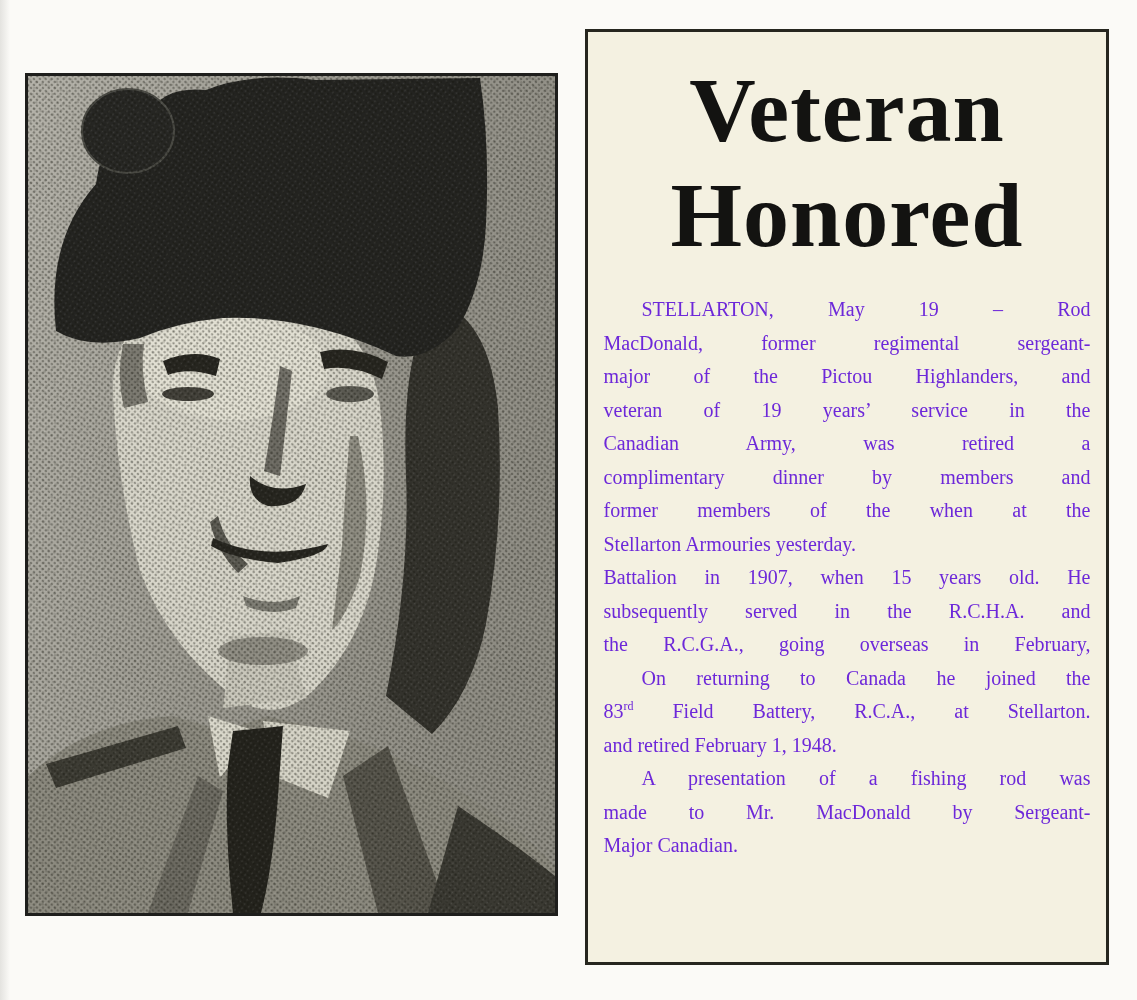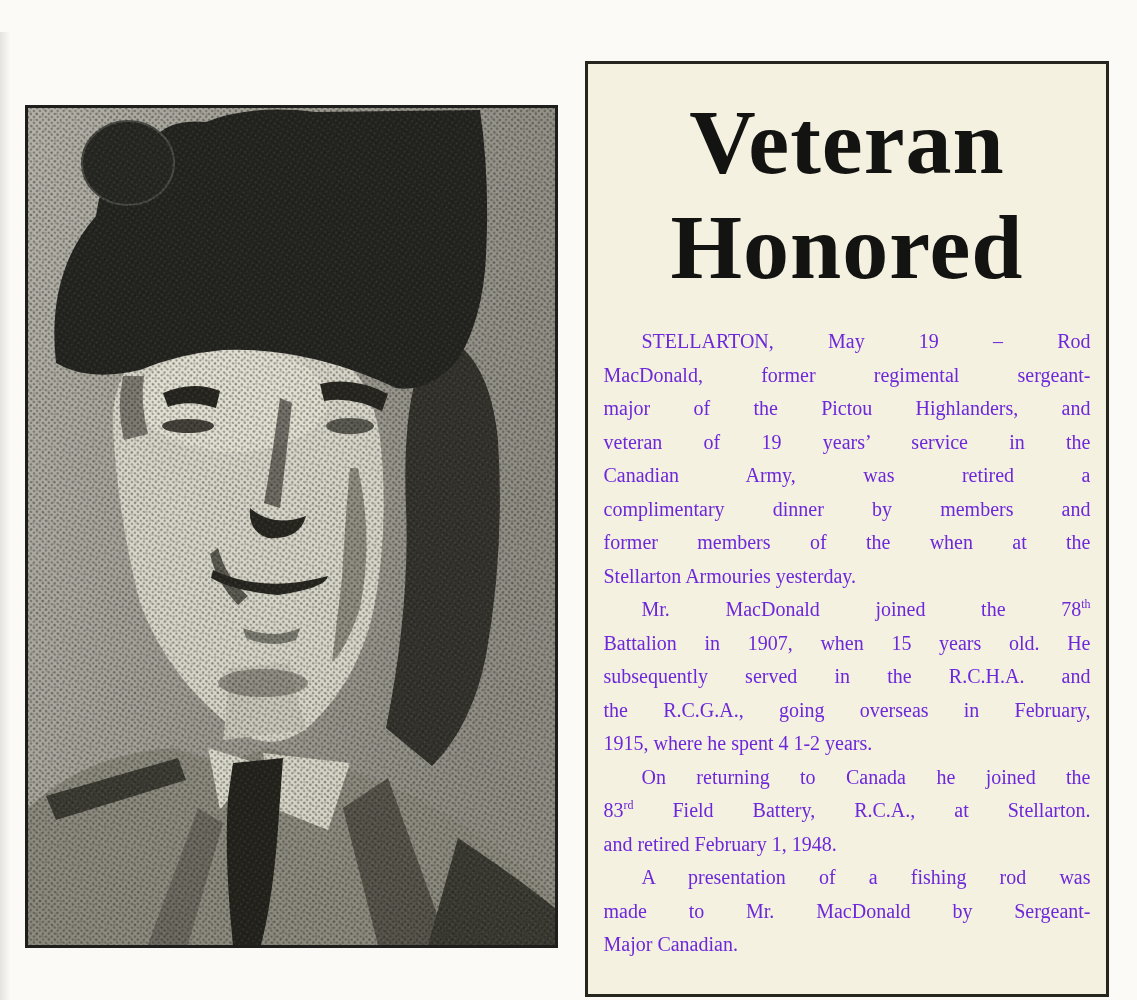--- a/index.html
+++ b/index.html
@@ -3,21 +3,21 @@
 <meta charset="utf-8">
 <style>
   html, body { margin: 0; padding: 0; }
   body {
     width: 1137px; height: 1000px;
     background: #fbfaf7;
     position: relative;
     font-family: "Liberation Serif", serif;
     overflow: hidden;
   }
-  .page { position: absolute; inset: 0; margin-top: 32px; }
+  .page { position: absolute; inset: 0; }
   .scan-edge {
     position: absolute; left: 0; top: 0; width: 10px; height: 100%;
     background: linear-gradient(90deg, rgba(60,60,55,0.12), rgba(60,60,55,0));
   }
   .photo-frame {
     position: absolute; left: 25px; top: 73px;
     width: 533px; height: 843px;
     margin: 0;
     border: 3px solid #1e1e1c;
     box-sizing: border-box;
@@ -139,25 +139,23 @@
           <div class="line indent just">STELLARTON, May 19 – Rod</div>
           <div class="line just">MacDonald, former regimental sergeant-</div>
           <div class="line just">major of the Pictou Highlanders, and</div>
           <div class="line just">veteran of 19 years’ service in the</div>
           <div class="line just">Canadian Army, was retired a</div>
           <div class="line just">complimentary dinner by members and</div>
           <div class="line just">former members of the when at the</div>
           <div class="line last">Stellarton Armouries yesterday.</div>
         </div>
         <div class="para">
-          <div class="line indent just">Mr. MacDonald joined the 78<sup>th</sup></div>
           <div class="line just">Battalion in 1907, when 15 years old. He</div>
           <div class="line just">subsequently served in the R.C.H.A. and</div>
           <div class="line just">the R.C.G.A., going overseas in February,</div>
-          <div class="line last">1915, where he spent 4 1-2 years.</div>
         </div>
         <div class="para">
           <div class="line indent just">On returning to Canada he joined the</div>
           <div class="line just">83<sup>rd</sup> Field Battery, R.C.A., at Stellarton.</div>
           <div class="line last">and retired February 1, 1948.</div>
         </div>
         <div class="para">
           <div class="line indent just">A presentation of a fishing rod was</div>
           <div class="line just">made to Mr. MacDonald by Sergeant-</div>
           <div class="line last">Major Canadian.</div>

